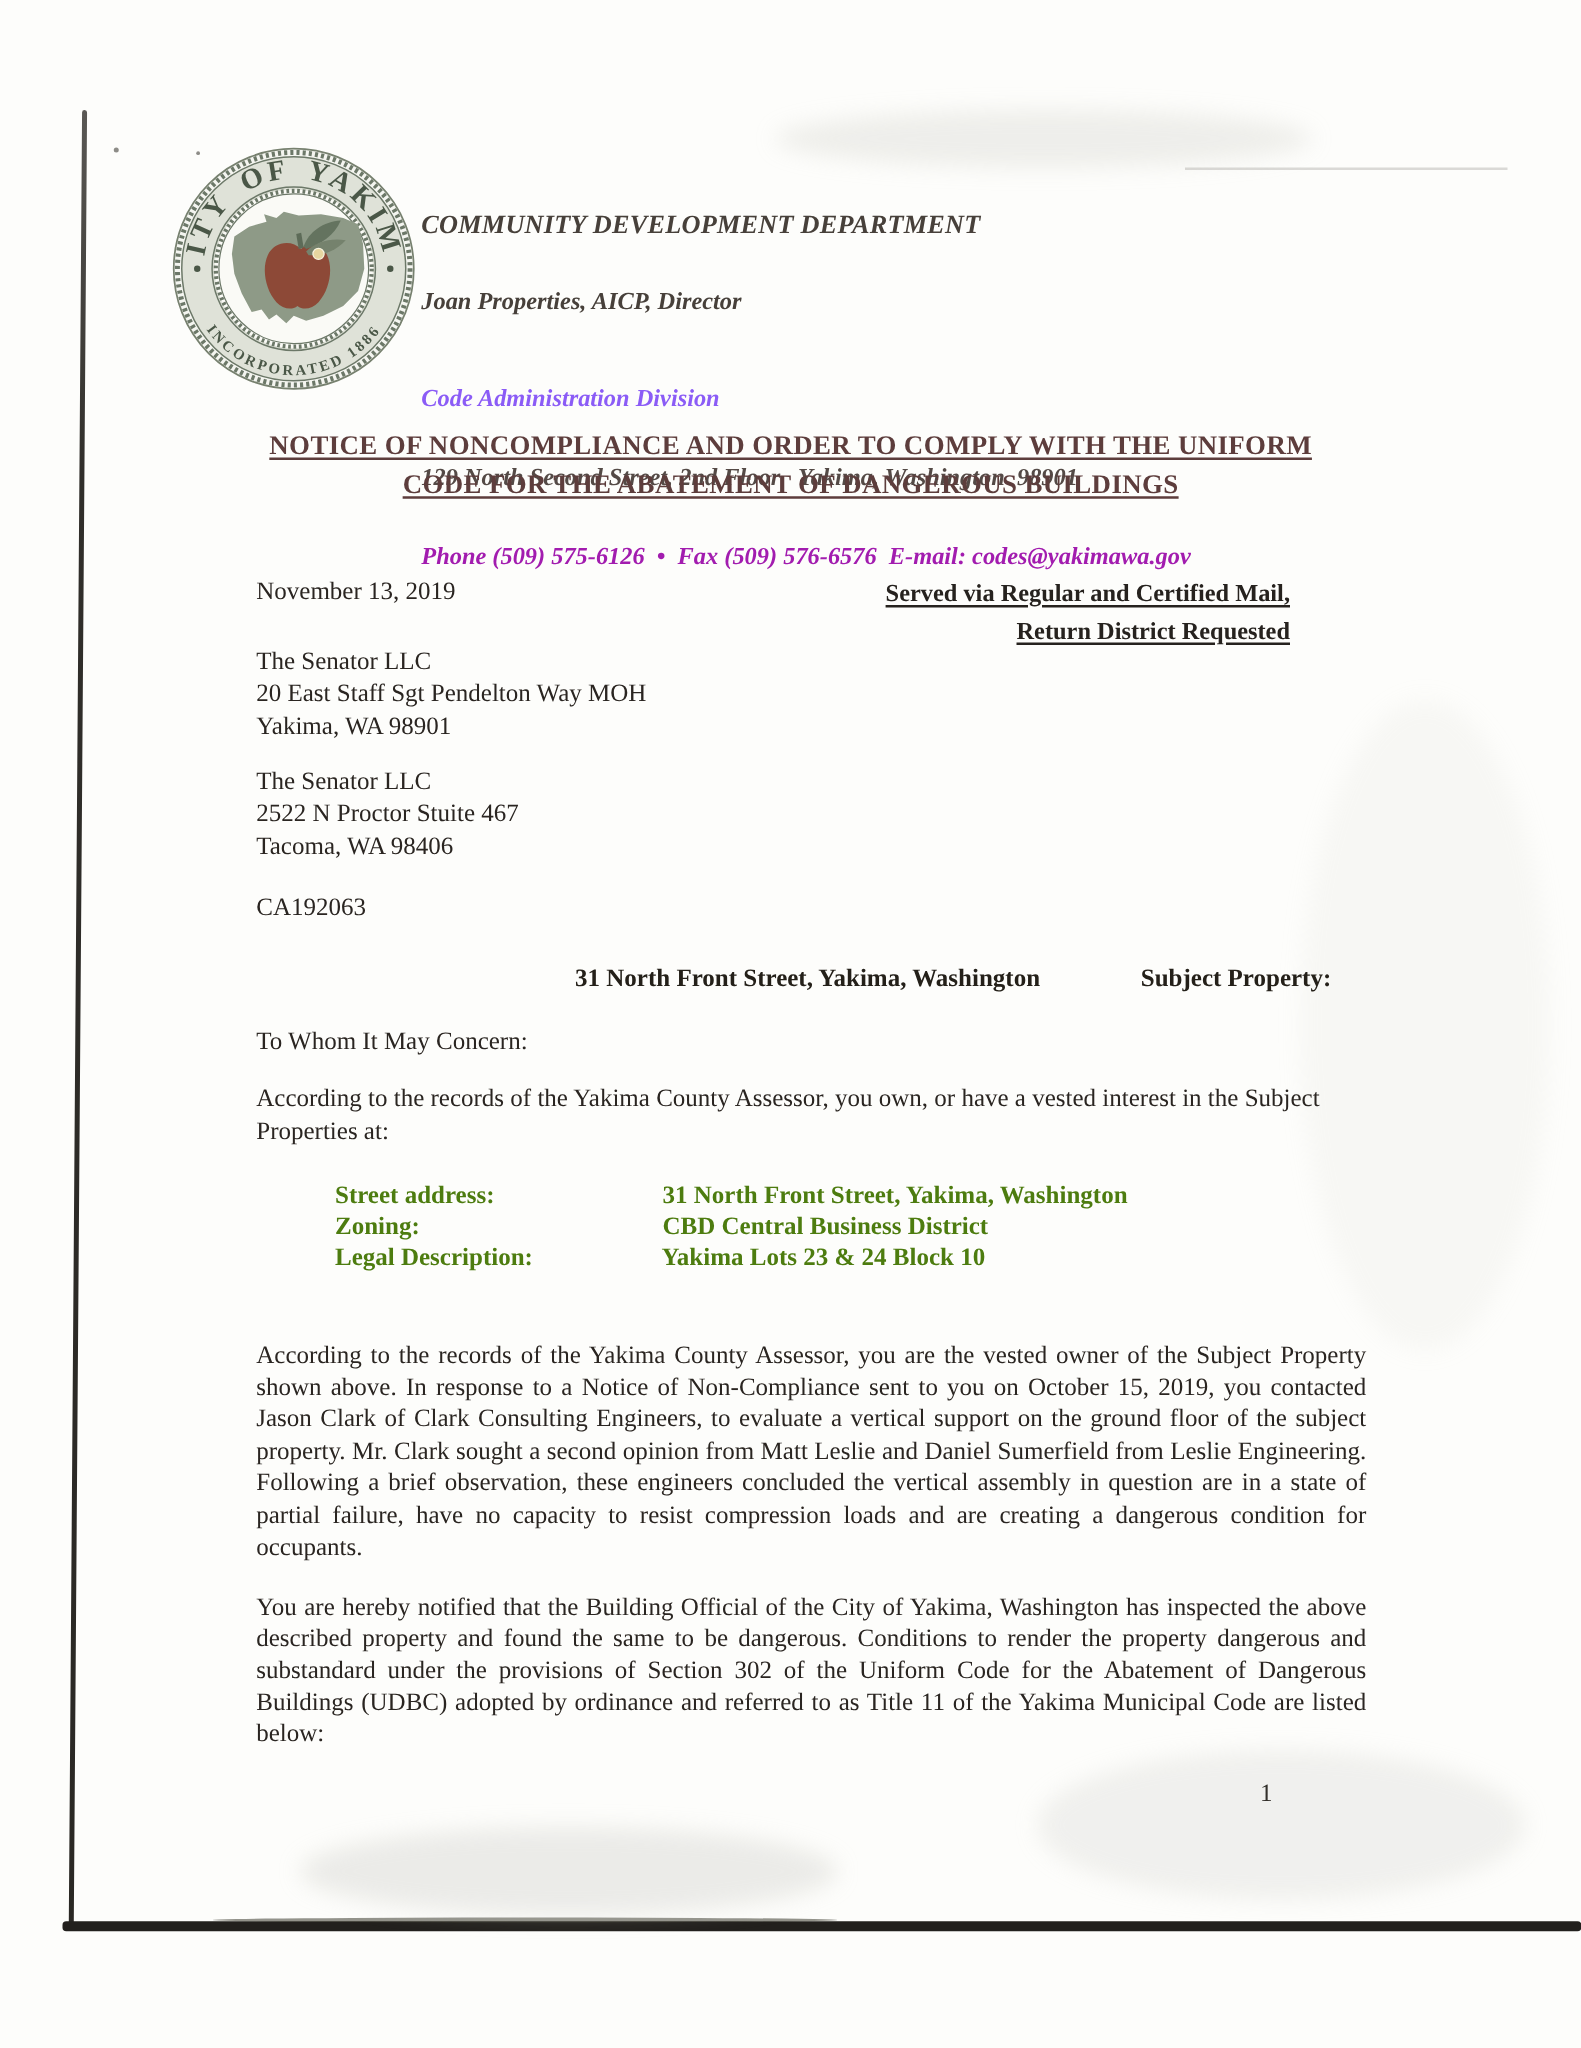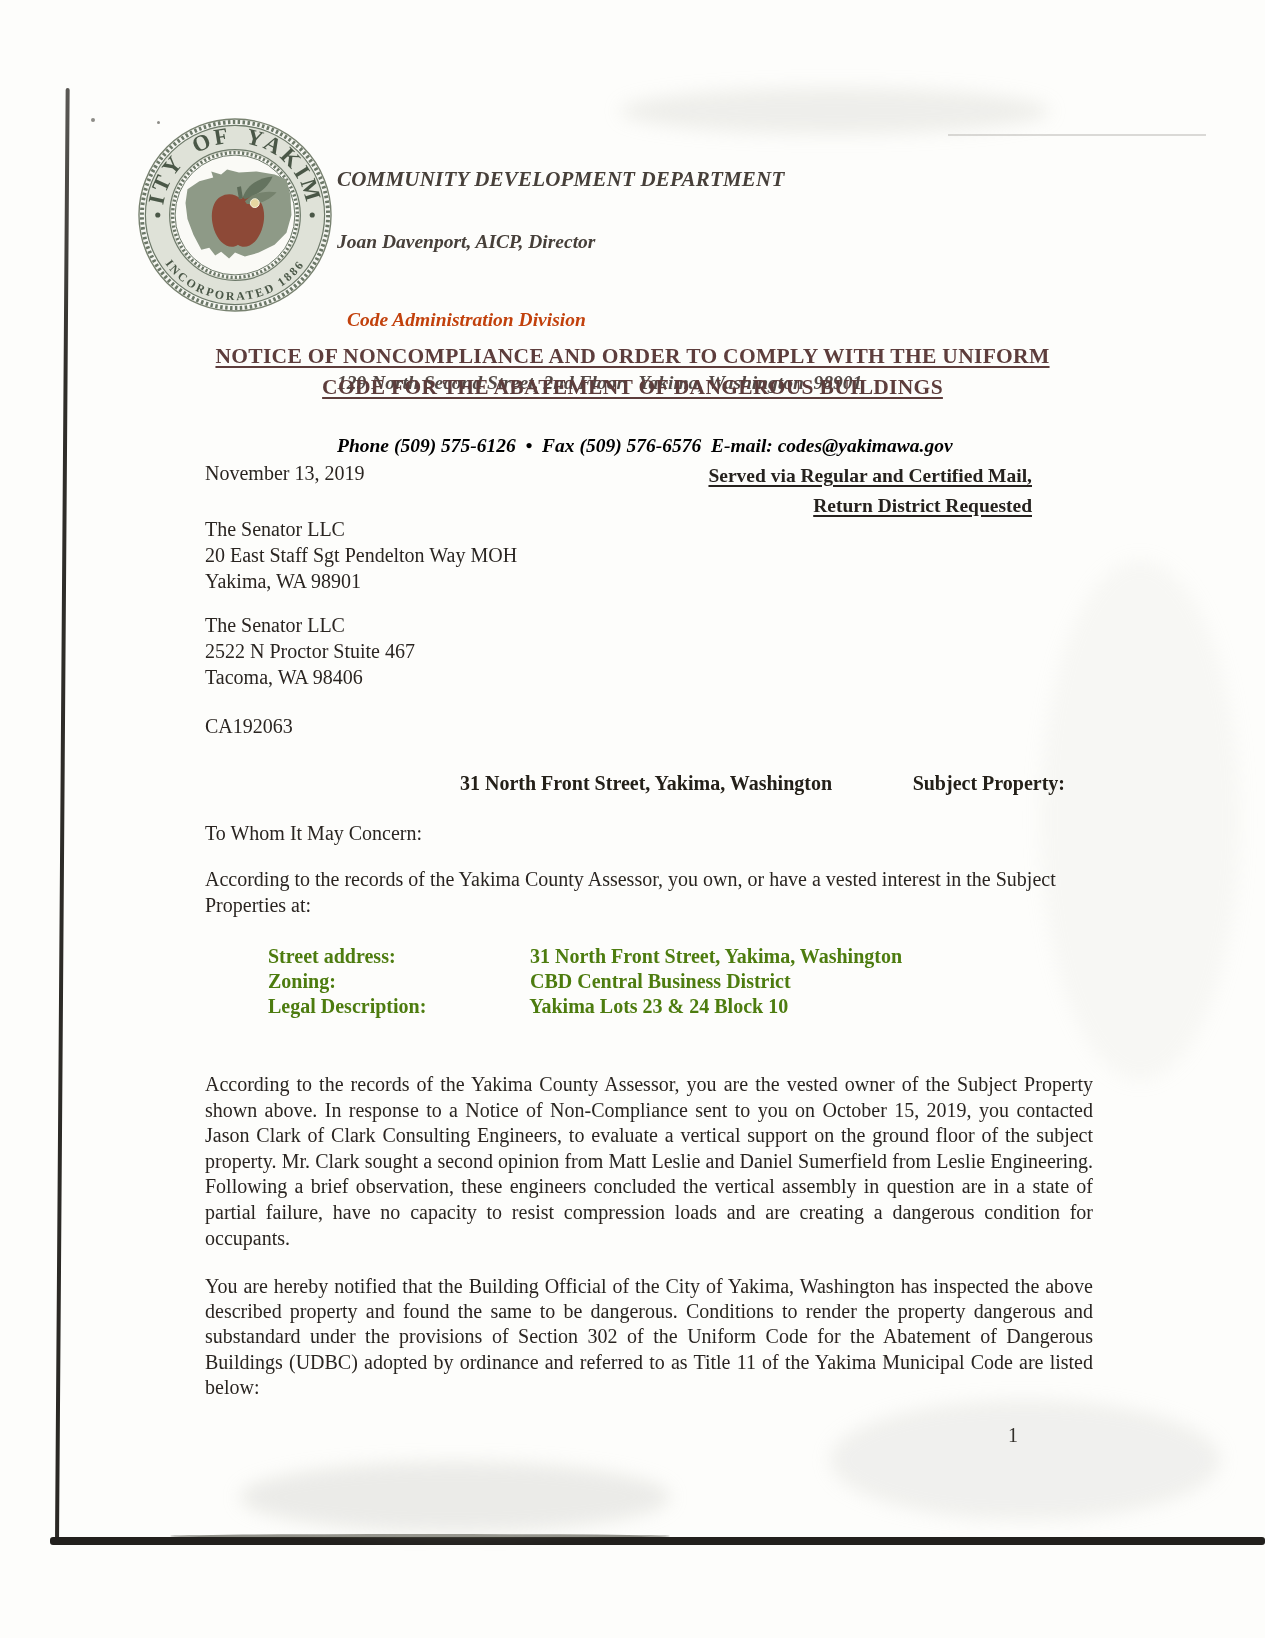--- a/index.html
+++ b/index.html
@@ -11,23 +11,23 @@
   .abs{position:absolute;}
   .txt{font-size:20px;line-height:26px;color:#2a2521;}
   .b{font-weight:bold;text-align:right;}
   .u{text-decoration:underline;text-decoration-thickness:2px;text-underline-offset:3px;}
   .just{text-align:justify;}
 
   
   .lh{left:337px;top:131px;width:720px;font-style:italic;color:#47403a;white-space:pre-wrap;}
   .lh .dept{font-size:21px;font-weight:bold;letter-spacing:.2px;margin:0 0 3px 0;}
   .lh .dir{font-size:19.5px;font-weight:bold;margin:0 0 20px 0;}
-  .lh .div{font-size:19.5px;font-weight:bold;color:#c2410c;margin:0 0 5px 10px;}
+  .lh .div{font-size:19.5px;font-weight:bold;color:#8b5cf6;margin:0 0 5px 0;}
   .lh .adr{font-size:19.5px;font-weight:bold;color:#544a46;margin:0 0 5px 0;}
-  .lh .cnt{font-size:19.5px;font-weight:bold;color:#000000;margin:0;}
+  .lh .cnt{font-size:19.5px;font-weight:bold;color:#a21caf;margin:0;}
 
   .title{left:140px;top:341px;width:985px;text-align:center;
          font-weight:bold;font-size:21.5px;line-height:31px;color:#5d3d3c;letter-spacing:.3px;}
   .title .u{text-decoration-color:#5d3d3c;}
 
   .served{right:233px;top:461px;text-align:right;font-weight:bold;font-size:19.5px;
           line-height:30px;color:#26221e;}
 
   .propTable{left:268px;top:944px;font-weight:bold;font-size:20px;line-height:24.8px;color:#4d7c0f;}
   .propTable .lab{display:inline-block;width:257px;}
@@ -91,21 +91,21 @@
       <text font-family="Liberation Serif, serif" font-size="12" font-weight="bold" fill="#4a5747" letter-spacing="2.4">
         <textPath href="#sealBottom" startOffset="50%" text-anchor="middle">INCORPORATED  1886</textPath>
       </text>
       <circle cx="22" cy="100" r="2.6" fill="#4a5747"></circle>
       <circle cx="178" cy="100" r="2.6" fill="#4a5747"></circle>
     </svg>
   </div>
 
   <div class="abs lh">
     <div class="dept">COMMUNITY DEVELOPMENT DEPARTMENT</div>
-    <div class="dir">Joan Davenport, AICP, Director</div>
+    <div class="dir">Joan Properties, AICP, Director</div>
     <div class="div">Code Administration Division</div>
     <div class="adr">129 North Second Street, 2nd Floor   Yakima, Washington  98901</div>
     <div class="cnt">Phone (509) 575-6126  •  Fax (509) 576-6576  E-mail: codes@yakimawa.gov</div>
   </div>
 
   <div class="abs title">
     <div><span class="u">NOTICE OF NONCOMPLIANCE AND ORDER TO COMPLY WITH THE UNIFORM</span></div>
     <div><span class="u">CODE FOR THE ABATEMENT OF DANGEROUS BUILDINGS</span></div>
   </div>
 

